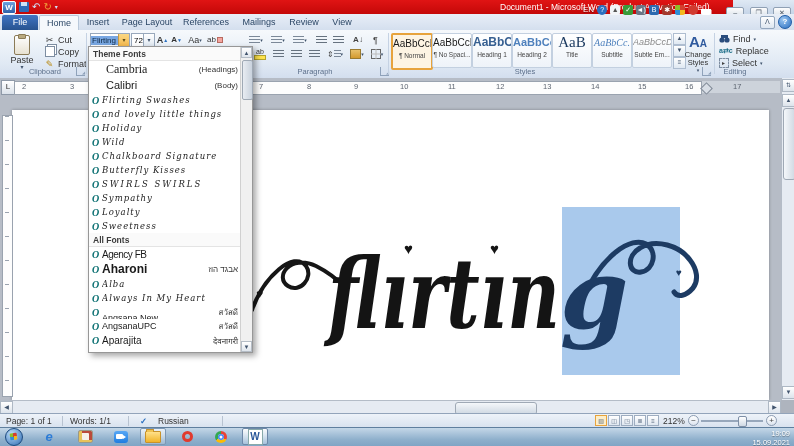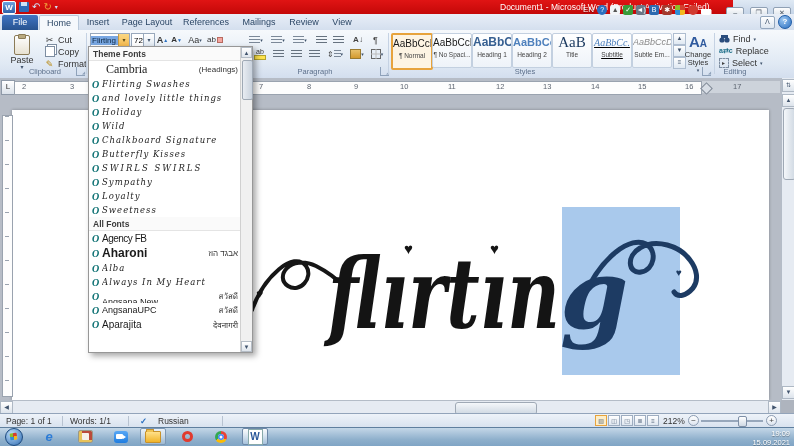--- a/index.html
+++ b/index.html
@@ -278,21 +278,21 @@
       <div class="slabel">Heading 1</div>
   </div>
   <div class="abs stylecard" style="left:512px;">
     <div class="ssample s-h2">AaBbCc</div>
       <div class="slabel">Heading 2</div>
   </div>
   <div class="abs stylecard" style="left:552px;">
     <div class="ssample s-title">AaB</div>
       <div class="slabel">Title</div>
   </div>
-  <div class="abs stylecard" style="left:592px;text-decoration:underline;">
+  <div class="abs stylecard" style="left:592px;">
     <div class="ssample s-sub">AaBbCc.</div>
       <div class="slabel">Subtitle</div>
   </div>
   <div class="abs stylecard" style="left:632px;">
     <div class="ssample s-subtle">AaBbCcDc</div>
       <div class="slabel">Subtle Em...</div>
   </div>
   <div class="abs" style="left:673px;top:33px;">
     <div class="sgscroll">▲</div>
     <div class="sgscroll">▼</div>
@@ -369,20 +369,24 @@
     <text x="426" y="84" font-size="10" fill="#1d3b63">♥</text>
   </svg>
 
   <div class="abs dropdown">
     <div class="dd-inner">
       <div class="ddheader">Theme Fonts</div>
       <div class="ddrow" style="height:16px">
         <span class="ddname serifname" style="padding-left:14px;">Cambria</span>
         <span class="ddtag">(Headings)</span>
       </div>
+      <div class="ddrow" style="height:16px">
+        <span class="ddname" style="padding-left:14px;font-size:11px;">Calibri</span>
+        <span class="ddtag">(Body)</span>
+      </div>
       <div class="ddrow">
           <span class="oicon">O</span>
           <span class="ddname script">Flirting Swashes</span>
         </div>
       <div class="ddrow">
           <span class="oicon">O</span>
           <span class="ddname script">and lovely little things</span>
         </div>
       <div class="ddrow">
           <span class="oicon">O</span>

